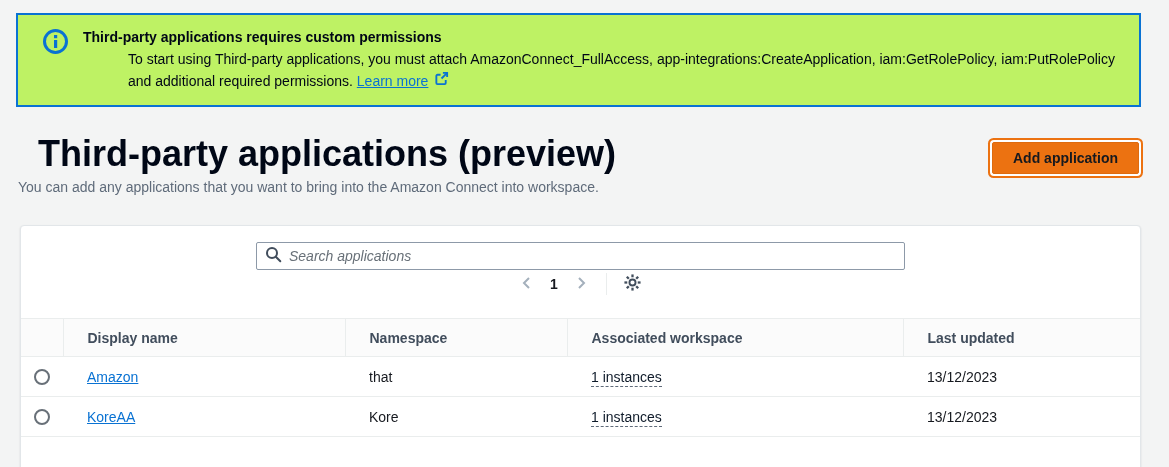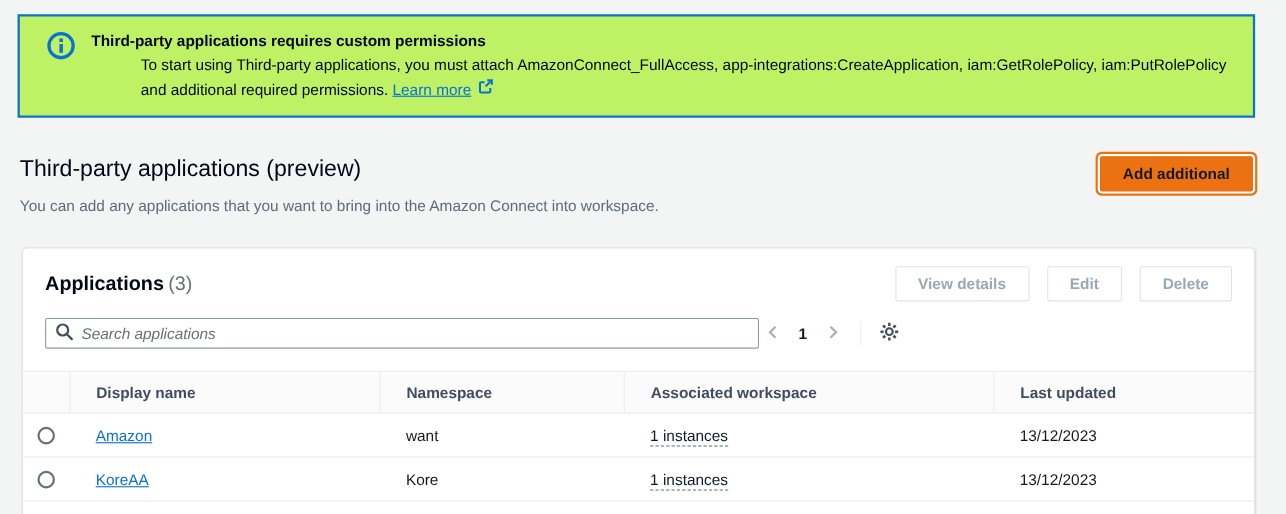--- a/index.html
+++ b/index.html
@@ -29,21 +29,21 @@
     color: #0972d3; text-decoration: underline; cursor: pointer;
     display: inline-flex; align-items: center; gap: 4px;
   }
   .ext-icon { margin-left: 2px; vertical-align: -2px; }
 
   
   .page-header {
     margin: 29px 28px 0 18px;
     display: flex; justify-content: space-between; align-items: flex-start;
   }
-  .page-title { font-size: 21px; font-weight: 400; line-height: 36px; color: #000716; }
+  .page-title { font-size: 36px; font-weight: 700; line-height: 36px; color: #000716; margin-left: 20px; }
   .page-subtitle { margin-top: 5px; color: #5f6b7a; line-height: 20px; }
   .btn {
     font-family: inherit; font-size: 14px; font-weight: 700;
     border-radius: 2px; cursor: pointer; line-height: 20px;
     padding: 5px 20px; background: #fff; border: 1px solid #545b64;
   }
   .btn-primary {
     background: #ec7211; border: 1px solid #dd6b10; color: #16191f;
     margin-top: 6px; margin-right: 2px;
     box-shadow: 0 0 0 2px #ffffff, 0 0 0 4px #ec7211; 
@@ -61,22 +61,21 @@
     box-shadow: 0 1px 2px rgba(0, 28, 36, 0.12);
     height: 400px; 
   }
   .card-header { padding: 16px 20px 0 20px; }
   .card-title-row { display: flex; justify-content: space-between; align-items: center; }
   .card-title { font-size: 18px; font-weight: 700; line-height: 31px; }
   .card-counter { font-size: 18px; font-weight: 400; color: #687078; }
   .card-actions { display: flex; gap: 16px; }
 
   .filter-row {
-    margin-top: 15px;
-    display: flex; justify-content: flex-start; align-items: center;
+    display: flex; justify-content: space-between; align-items: center; flex-direction: column;
   }
   .search-box {
     width: 649px; height: 28px;
     border: 1px solid #8d99a8; border-radius: 2px; background: #fff;
     display: flex; align-items: center; padding: 0 8px; gap: 7px;
   }
   .search-box input {
     border: none; outline: none; flex: 1; font-size: 14px;
     font-family: inherit; background: transparent; color: #000716;
   }
@@ -152,37 +151,26 @@
       </span>
     </div>
   </div>
 </div>
 
 <div class="page-header">
   <div>
     <h1 class="page-title">Third-party applications (preview)</h1>
     <div class="page-subtitle">You can add any applications that you want to bring into the Amazon Connect into workspace.</div>
   </div>
-  <button class="btn btn-primary">Add additional</button>
+  <button class="btn btn-primary">Add application</button>
 </div>
 
 <div class="card">
   <div class="card-header">
 
-    <div class="card-title-row">
-      <div>
-        <span class="card-title">Applications</span>
-        <span class="card-counter">(3)</span>
-      </div>
-      <div class="card-actions">
-        <button class="btn btn-disabled" disabled="">View details</button>
-        <button class="btn btn-disabled" disabled="">Edit</button>
-        <button class="btn btn-disabled" disabled="">Delete</button>
-      </div>
-    </div>
 
     <div class="filter-row">
       <div class="search-box">
         <span>
           <svg width="17" height="17" viewBox="0 0 17 17">
             <circle cx="7" cy="7" r="5" fill="none" stroke="#414d5c" stroke-width="2"></circle>
             <line x1="10.8" y1="10.8" x2="15.3" y2="15.3" stroke="#414d5c" stroke-width="2" stroke-linecap="round"></line>
           </svg>
         </span>
         <input type="text" placeholder="Search applications" style="">
@@ -243,21 +231,21 @@
       </tr>
     </thead>
     <tbody>
       <tr>
         <td class="select-cell">
           <span class="radio"></span>
         </td>
         <td>
           <a class="cell-link">Amazon</a>
         </td>
-        <td>want</td>
+        <td>that</td>
         <td>
           <span class="instances-trigger">1 instances</span>
         </td>
         <td>13/12/2023</td>
       </tr>
       <tr>
         <td class="select-cell">
           <span class="radio"></span>
         </td>
         <td>

